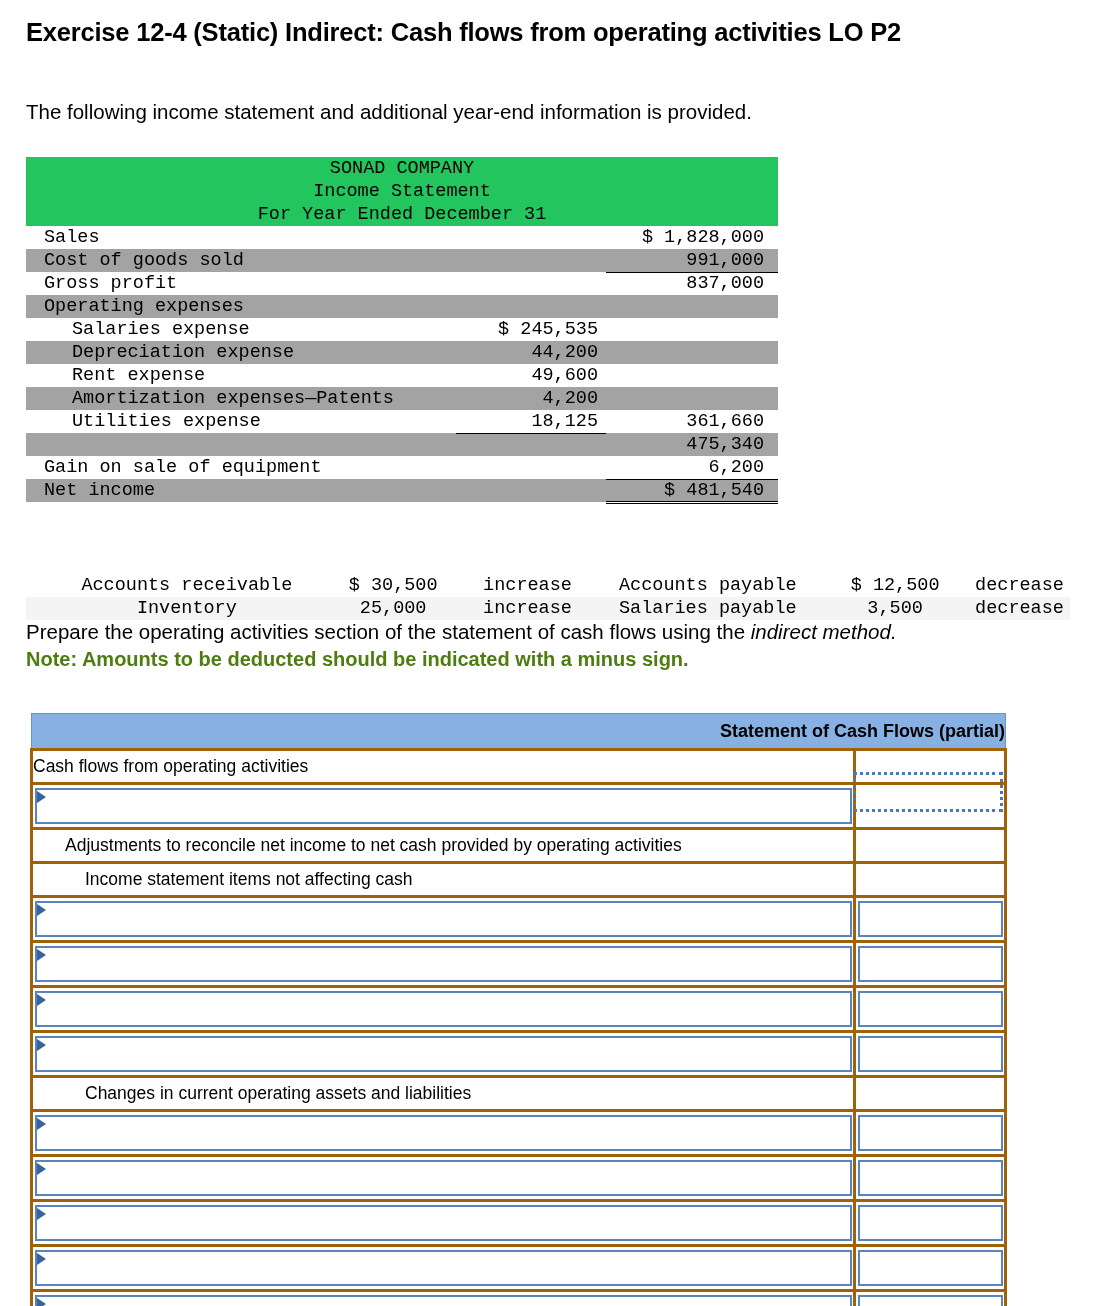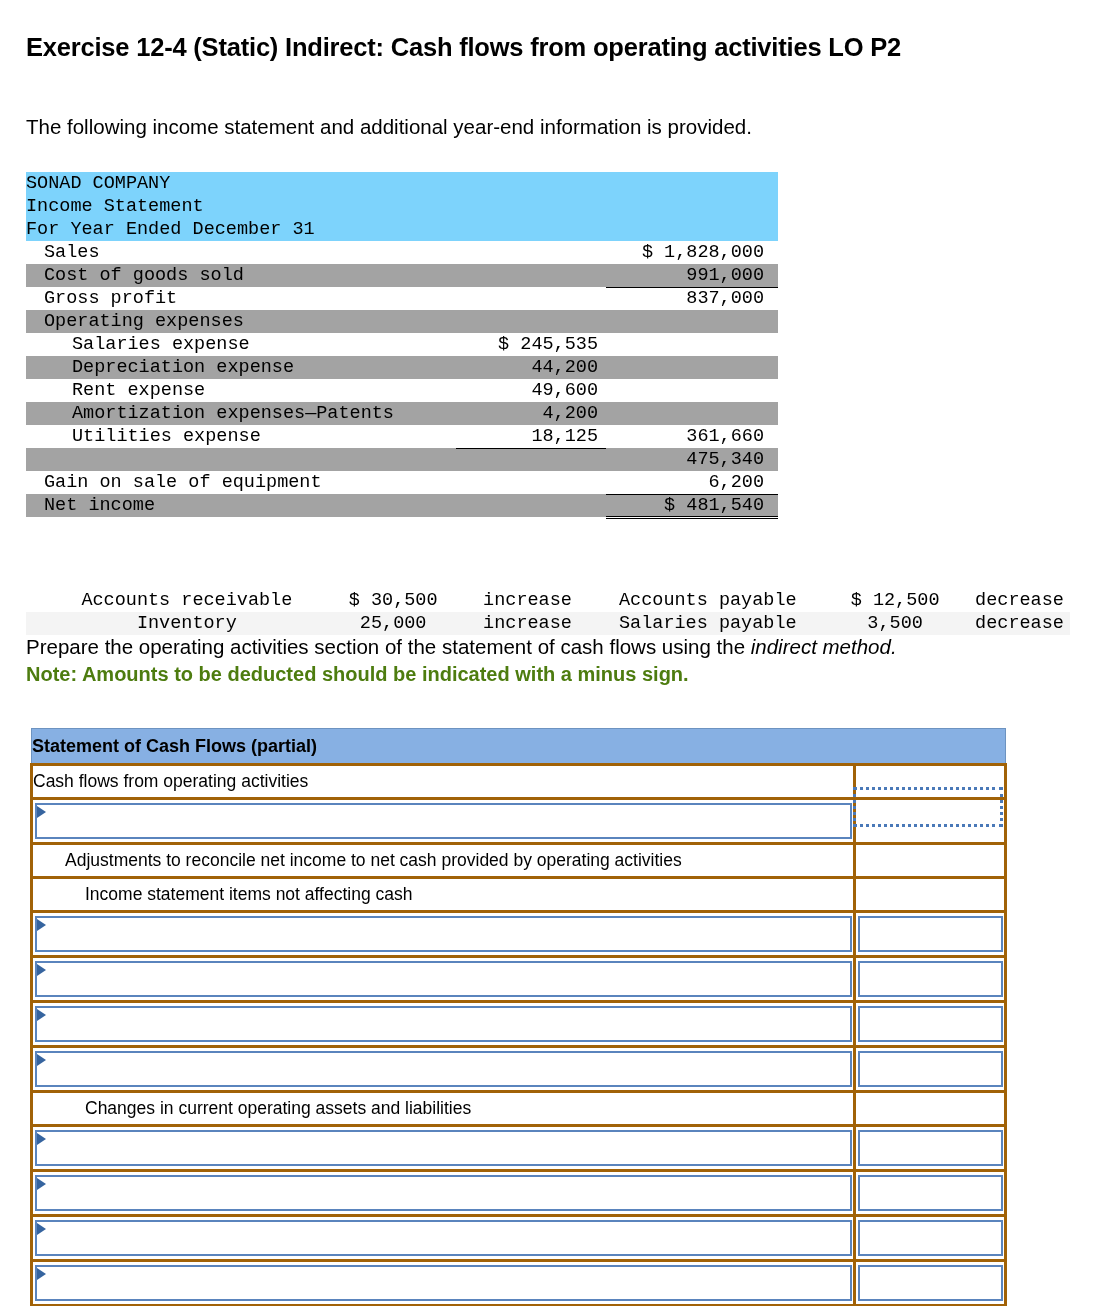--- a/index.html
+++ b/index.html
@@ -5,21 +5,21 @@
   * { box-sizing: border-box; }
   html, body {
     margin: 0; padding: 0;
     width: 1096px; height: 1306px;
     background: #ffffff;
     font-family: "Liberation Sans", sans-serif;
     color: #000;
     overflow: hidden;
   }
 
-  .page { position: relative; width: 1096px; height: 1166px; margin-top: 15px; }
+  .page { position: relative; width: 1096px; height: 1166px; }
 
   
   .title {
     position: absolute; left: 26px; top: 18px;
     font-size: 25.5px; font-weight: bold;
     letter-spacing: -0.2px;
     white-space: nowrap;
   }
   .intro {
     position: absolute; left: 26px; top: 100px;
@@ -29,21 +29,22 @@
   
   .istmt {
     position: absolute; left: 26px; top: 157px;
     width: 752px;
     font-family: "Liberation Mono", "DejaVu Sans Mono", monospace;
     font-size: 18.5px;
     border-collapse: collapse;
   }
   .istmt td { padding: 0; height: 23px; vertical-align: middle; white-space: pre; }
   .istmt .hdr td {
-    background: #7dd3fc;
+    background: #22c55e;
+    text-align: center;
     height: 23px;
   }
   .istmt tr.alt td { background: #a3a3a3; }
   .c-label { width: 430px; padding-left: 18px !important; }
   .c-sub   { width: 150px; text-align: right; padding-right: 8px !important; }
   .c-tot   { width: 172px; text-align: right; padding-right: 14px !important; }
   .ul  { border-bottom: 1.6px solid #000 !important; }
   .dul { border-bottom: 3px double #000 !important; }
   .indent1 { padding-left: 46px !important; }
 
@@ -82,21 +83,21 @@
     table-layout: fixed;
     font-size: 17.5px;
   }
   .scf col.left  { width: 823px; }
   .scf col.right { width: 151px; }
 
   .scf td { padding: 0; border: 3px solid #a16207; height: 34px; vertical-align: middle; background:#fff; }
 
   .scf .bluehdr td {
     background: #87b0e3;
-    text-align: left;
+    text-align: right;
     font-weight: bold;
     font-size: 18px;
     height: 36px;
     border: 1px solid #6d93c0;
   }
 
   .lbl { padding-left: 10px; }
   .lbl.i1 { padding-left: 32px; }
   .lbl.i2 { padding-left: 52px; }
 

